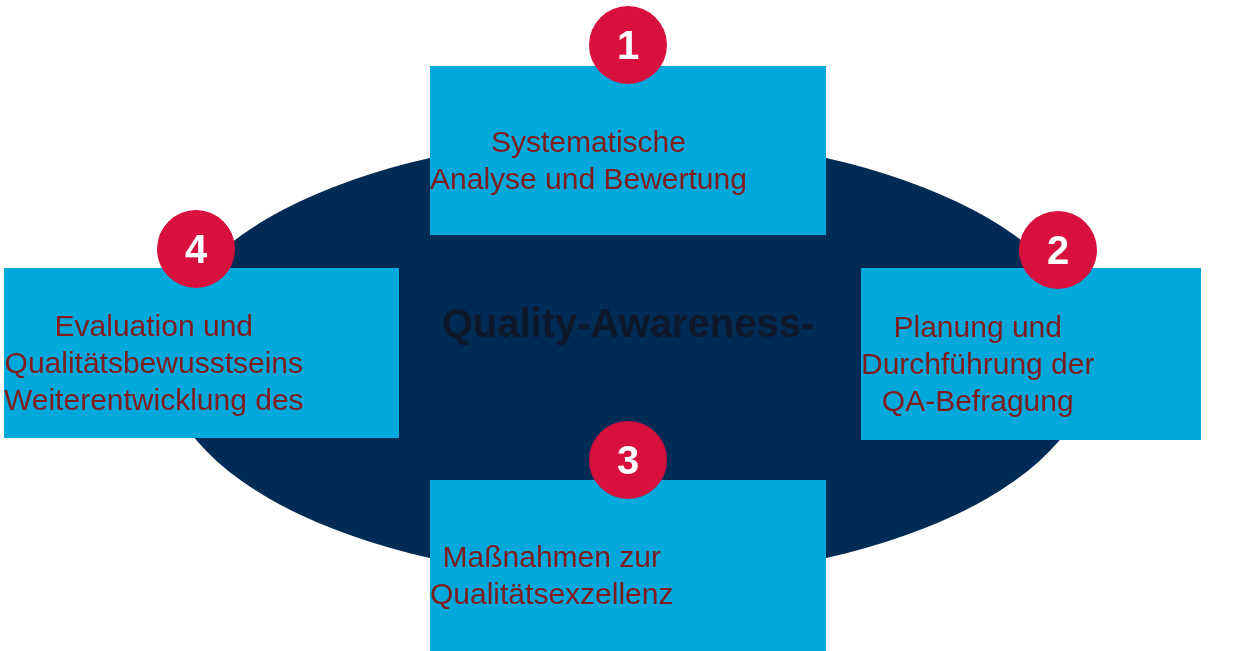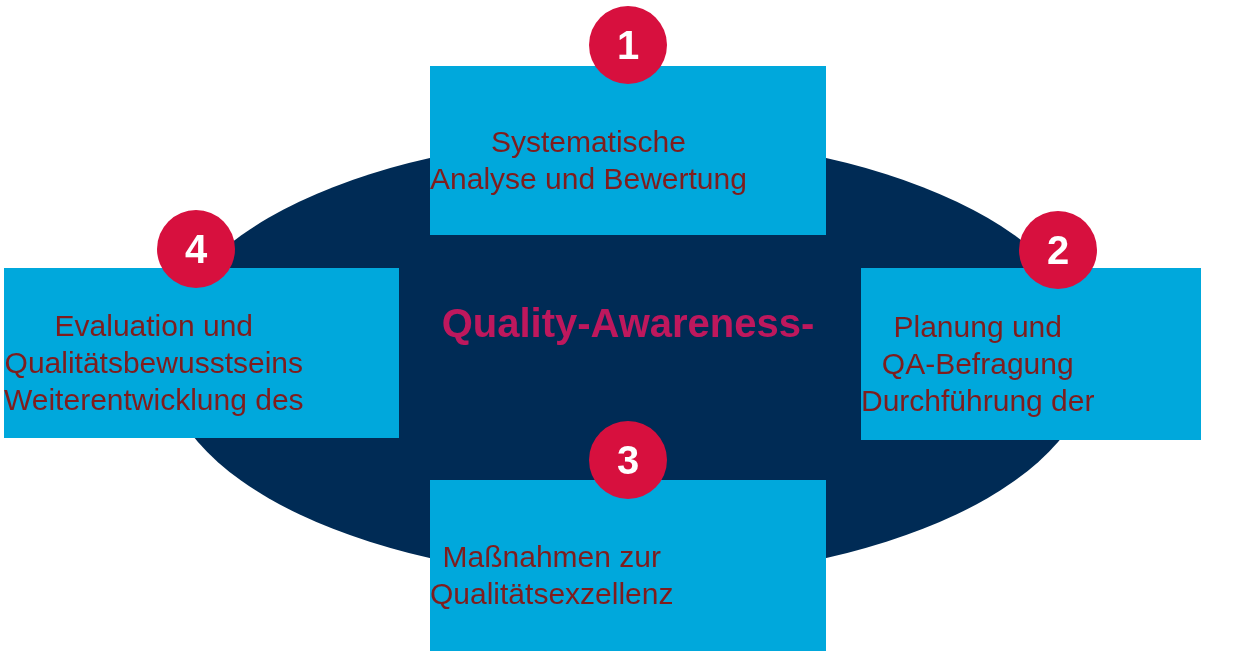--- a/index.html
+++ b/index.html
@@ -65,21 +65,21 @@
     #badge-2 { left: 1019px; top: 211px; }
     #badge-3 { left: 589px;  top: 421px; }
     #badge-4 { left: 157px;  top: 210px; }
 
     .center-title {
       position: absolute;
       left: 395px;
       top: 298px;
       width: 466px;
       text-align: center;
-      color: #be185d;
+      color: #0f172a;
       font-weight: bold;
       font-size: 40px;
       line-height: 50px;
       z-index: 2;
     }
     .center-title span {
       display: block;
       white-space: nowrap;
     }
   </style>
@@ -92,22 +92,22 @@
   <div class="step-text">
     <span>Systematische</span>
     <span>Analyse und Bewertung</span>
   </div>
 </div>
 <div class="badge" id="badge-1">1</div>
 
 <div class="step-box" id="box-2">
   <div class="step-text">
     <span>Planung und</span>
+    <span>Durchführung der</span>
     <span>QA-Befragung</span>
-    <span>Durchführung der</span>
   </div>
 </div>
 <div class="badge" id="badge-2">2</div>
 
 <div class="step-box" id="box-3">
   <div class="step-text">
     <span>Maßnahmen zur</span>
     <span>Qualitätsexzellenz</span>
   </div>
 </div>

